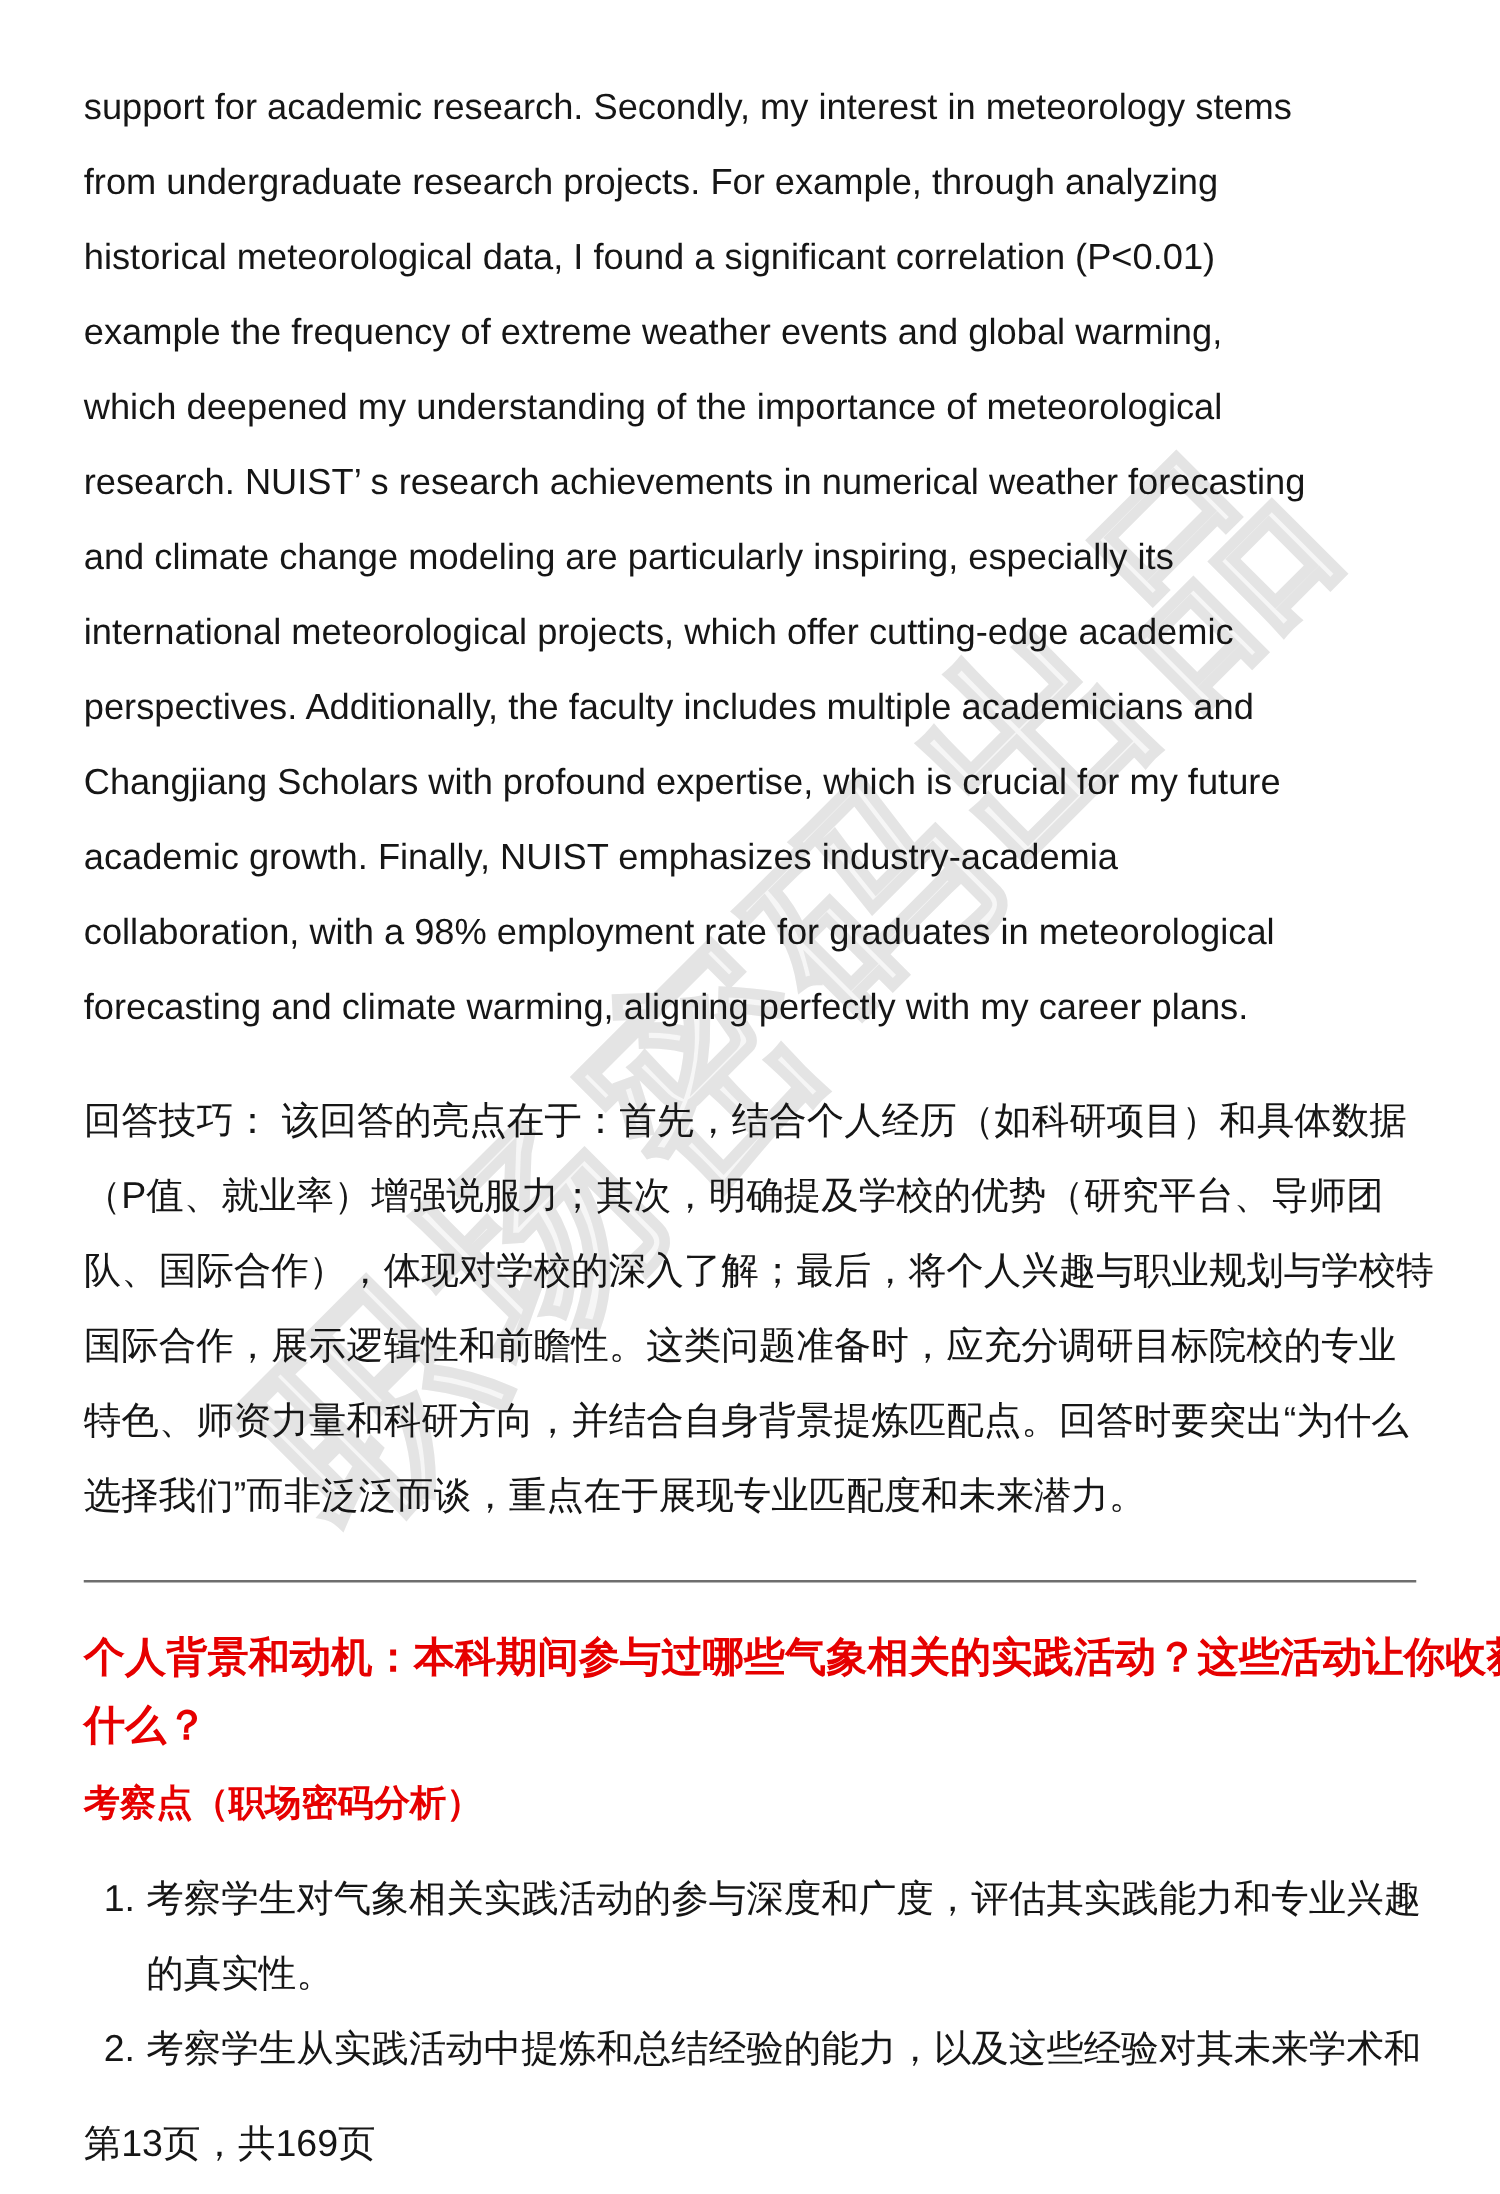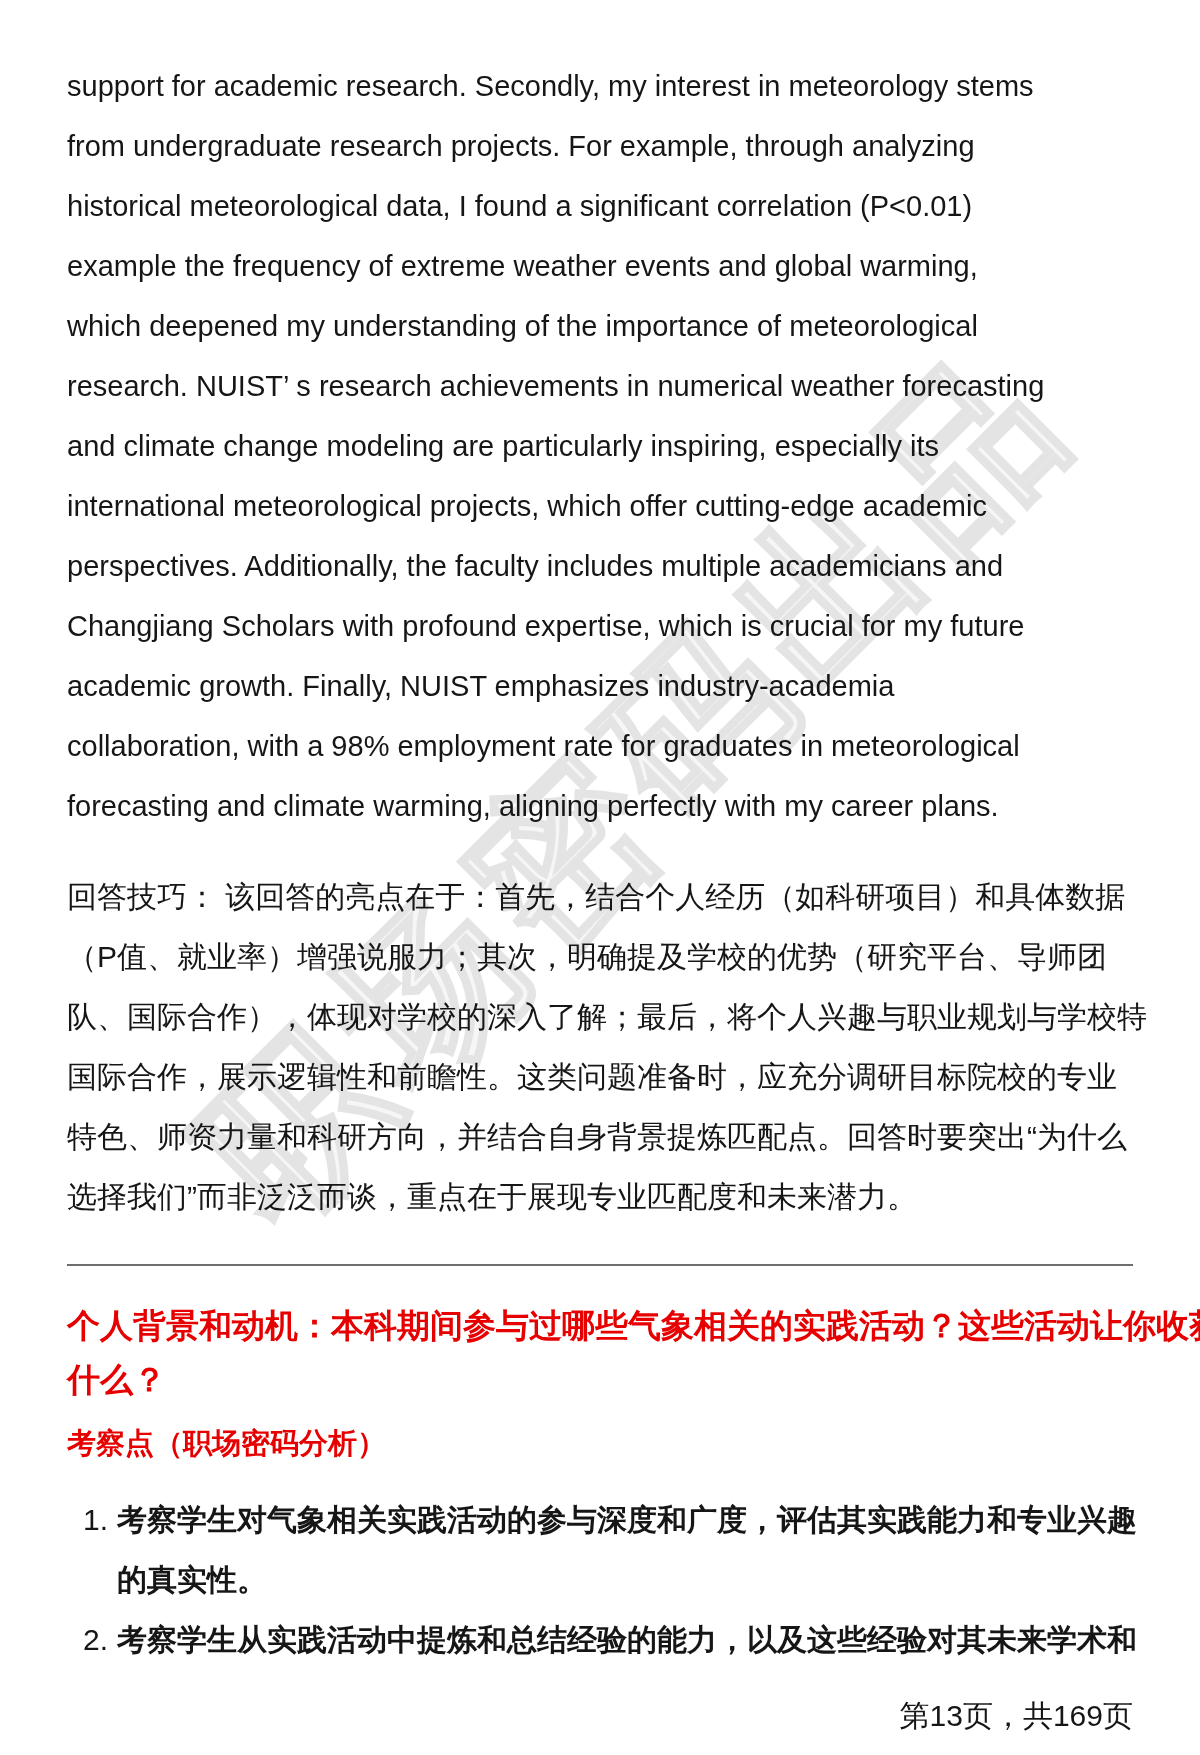--- a/index.html
+++ b/index.html
@@ -76,30 +76,30 @@
     align-items:flex-start;
   }
   .exam-item .num{
     font-size:30px;
     line-height:60px;
     width:34px;
     margin-left:16px;
     flex:0 0 auto;
     color:#161616;
   }
-  .exam-item .item-lines{flex:1 1 auto;font-weight:bold;}
+  .exam-item .item-lines{flex:1 1 auto;}
   .exam-item .line{
     font-size:30px;
     line-height:60px;
     color:#161616;
     white-space:nowrap;
   }
   .footer{
     margin-top:16px;
-    text-align:right;
+    text-align:left;
     font-size:30px;
     line-height:60px;
     color:#161616;
   }
 </style>
 </head>
 <body>
 
 <div id="page">
 

